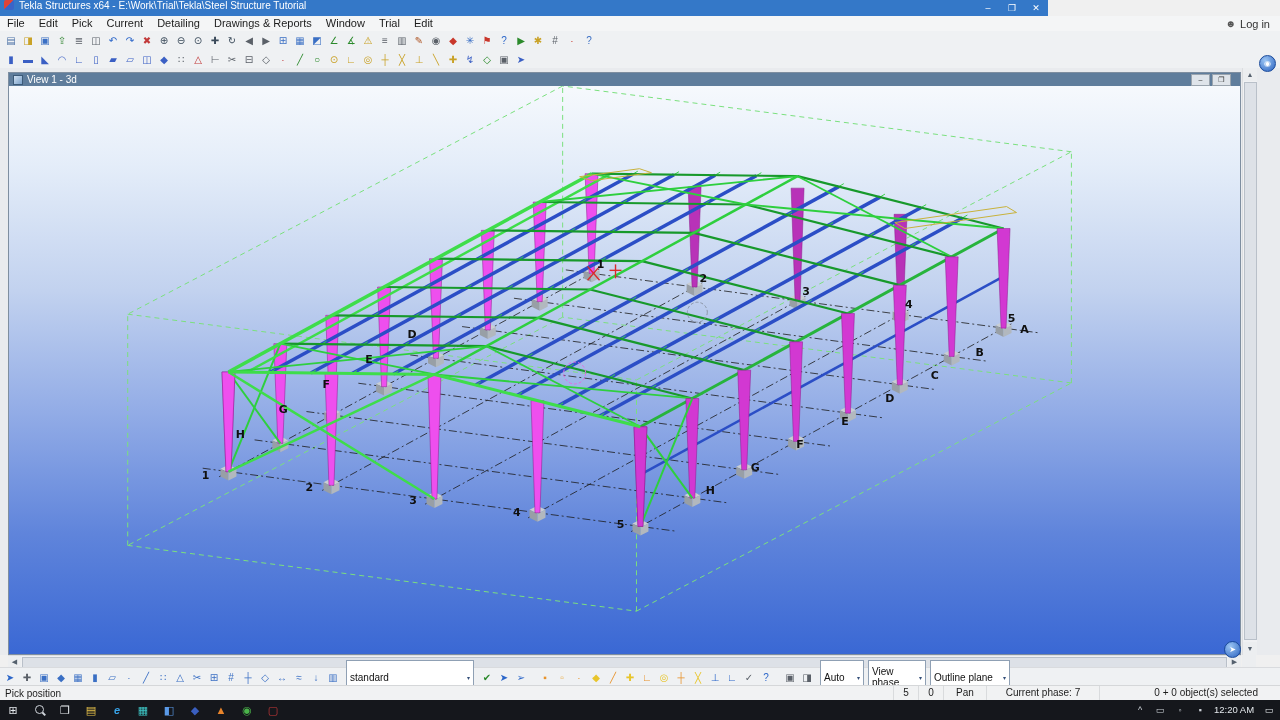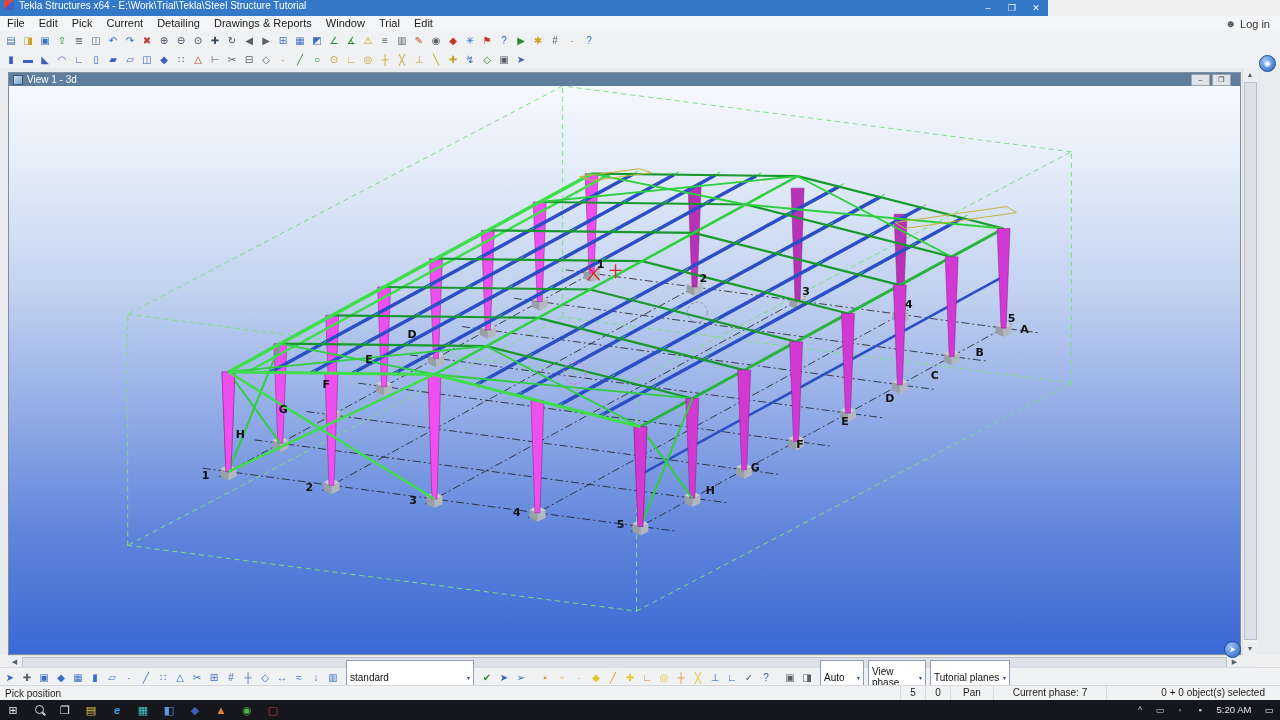--- a/index.html
+++ b/index.html
@@ -524,33 +524,33 @@
     </span>
   <div class="combo combo-auto">
     <span>Auto</span>
     <span class="arrow">▾</span>
   </div>
   <div class="combo combo-viewplane">
     <span>View phase</span>
     <span class="arrow">▾</span>
   </div>
   <div class="combo combo-outline">
-    <span>Tutorial planes</span>
+    <span>Outline plane</span>
     <span class="arrow">▾</span>
   </div>
 </div>
 
 <div class="statusbar">
   <span class="sb-left">Pick position</span>
   <span class="sb-spacer"></span>
   <span class="sb-cell" style="width:24px;">5</span>
   <span class="sb-cell" style="width:24px;">0</span>
   <span class="sb-cell" style="width:42px;">Pan</span>
   <span class="sb-cell" style="width:112px;">Current phase: 7</span>
-  <span class="sb-cell" style="width:158px;text-align:right;padding-right:15px;">0 + 0 object(s) selected</span>
+  <span class="sb-cell" style="width:158px;text-align:right;padding-right:22px;">0 + 0 object(s) selected</span>
 </div>
 
 <div class="taskbar">
   <div class="task-icon">⊞</div>
   <div class="task-icon">
       <div class="magnifier"></div>
     </div>
   <div class="task-icon">❐</div>
   <span id="task-apps" style="display:flex;">
       <div class="task-icon" style="color: rgb(232, 195, 74);">▤</div>
@@ -562,16 +562,16 @@
       <div class="task-icon" style="color: rgb(74, 181, 74);">◉</div>
       <div class="task-icon" style="color: rgb(208, 58, 58);">▢</div>
     </span>
   <div class="tray">
     <span id="tray-icons" style="display:flex;">
         <div class="task-icon">^</div>
         <div class="task-icon">▭</div>
         <div class="task-icon">◦</div>
         <div class="task-icon">▪</div>
       </span>
-    <div class="clock">5:20 AM</div>
+    <div class="clock">12:20 AM</div>
     <div class="notif">▭</div>
   </div>
 </div>
 
 </body></html>

